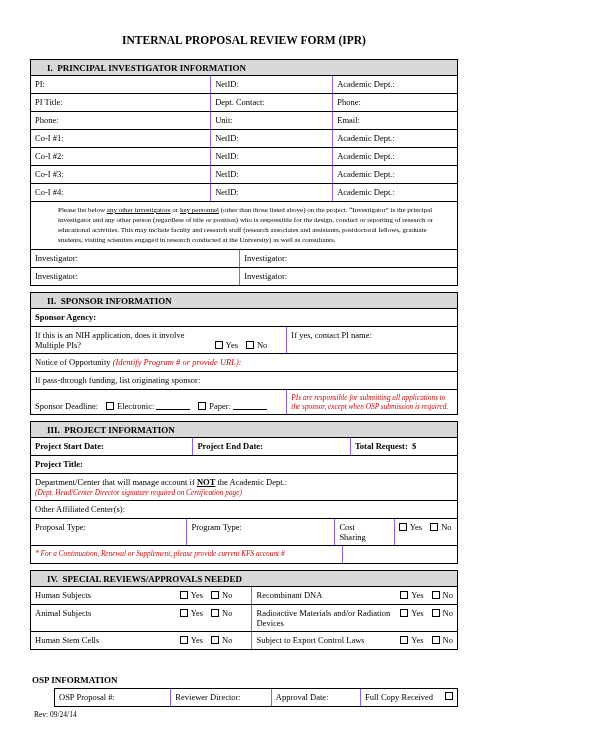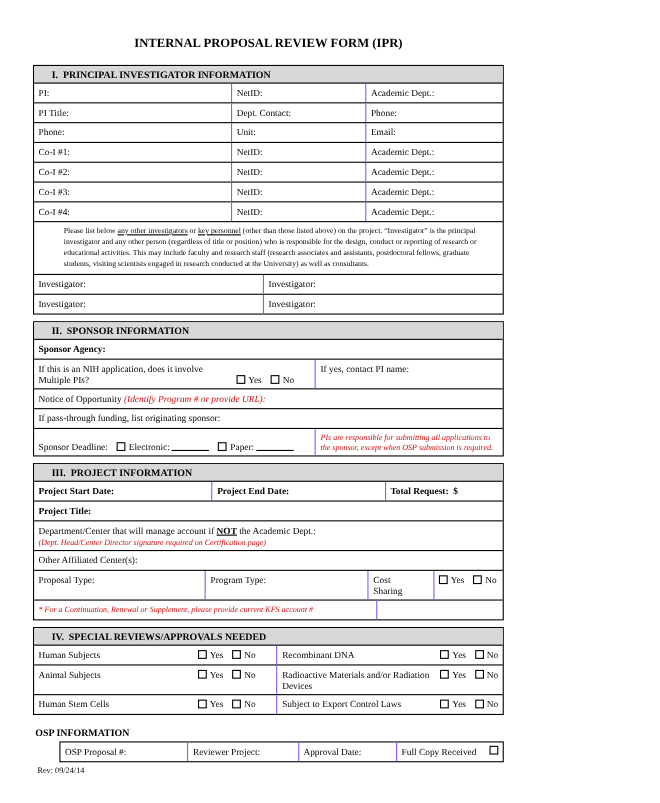--- a/index.html
+++ b/index.html
@@ -26,21 +26,21 @@
   .note-text{font-size:7px; line-height:1.45; padding:3px 4px;margin-left:23px;}
   .small-red{font-size:7.3px;}
   .cb{display:inline-block; width:8px; height:8px; border:1px solid #000; background:#fff; vertical-align:-1px; flex:none;}
   .cbg{display:inline-flex; align-items:center; white-space:nowrap;}
   .cbg .cb{margin:0 3px 0 8px;}
   .cbg .cb:first-child{margin-left:0;}
   .blank{display:inline-block; width:34px; height:8px; border-bottom:1px solid #000; margin-left:2px;}
   .sp{display:flex; justify-content:space-between; align-items:flex-start;}
   .qcell{display:flex; align-items:flex-end;}
   .qcell .cbg{margin-left:8px;}
-  .osp-header{font-weight:bold; font-size:9px; margin-top:11px; margin-bottom:3px; padding-left:2px;}
+  .osp-header{font-weight:bold; font-size:9px; margin-top:25px; margin-bottom:3px; padding-left:2px;}
   .osp-row1{display:flex; border:1px solid #000;margin-left:24px;}
   .osp-row2{display:flex;}
   .o1{width:28.7%} .o2{width:25%} .o3{width:22.2%} .o4{width:24.1%}
   .o-spacer{width:28.7%; padding:3px 4px; font-size:7.5px;}
   .o-group{flex:1; display:flex; border:1px solid #000; border-top:none;}
   .o5{width:66.2%} .o6{width:33.8%}
   .dept-note{margin-top:1px;}
 </style>
 </head>
 <body>
@@ -262,21 +262,21 @@
             <span>No</span>
         </span>
       </div>
     </div>
   </div>
 
   <div class="osp-header">OSP INFORMATION</div>
 
   <div class="osp-row1">
     <div class="cell o1"><span>OSP Proposal #:</span></div>
-    <div class="cell o2"><span>Reviewer Project:</span></div>
+    <div class="cell o2"><span>Reviewer Director:</span></div>
     <div class="cell o3"><span>Approval Date:</span></div>
     <div class="cell o4 sp">
       <span>Full Copy Received</span>
       <span class="cb"></span>
     </div>
   </div>
 
   <div class="osp-row2">
     <div class="o-spacer">
       <span>Rev: 09/24/14</span>

